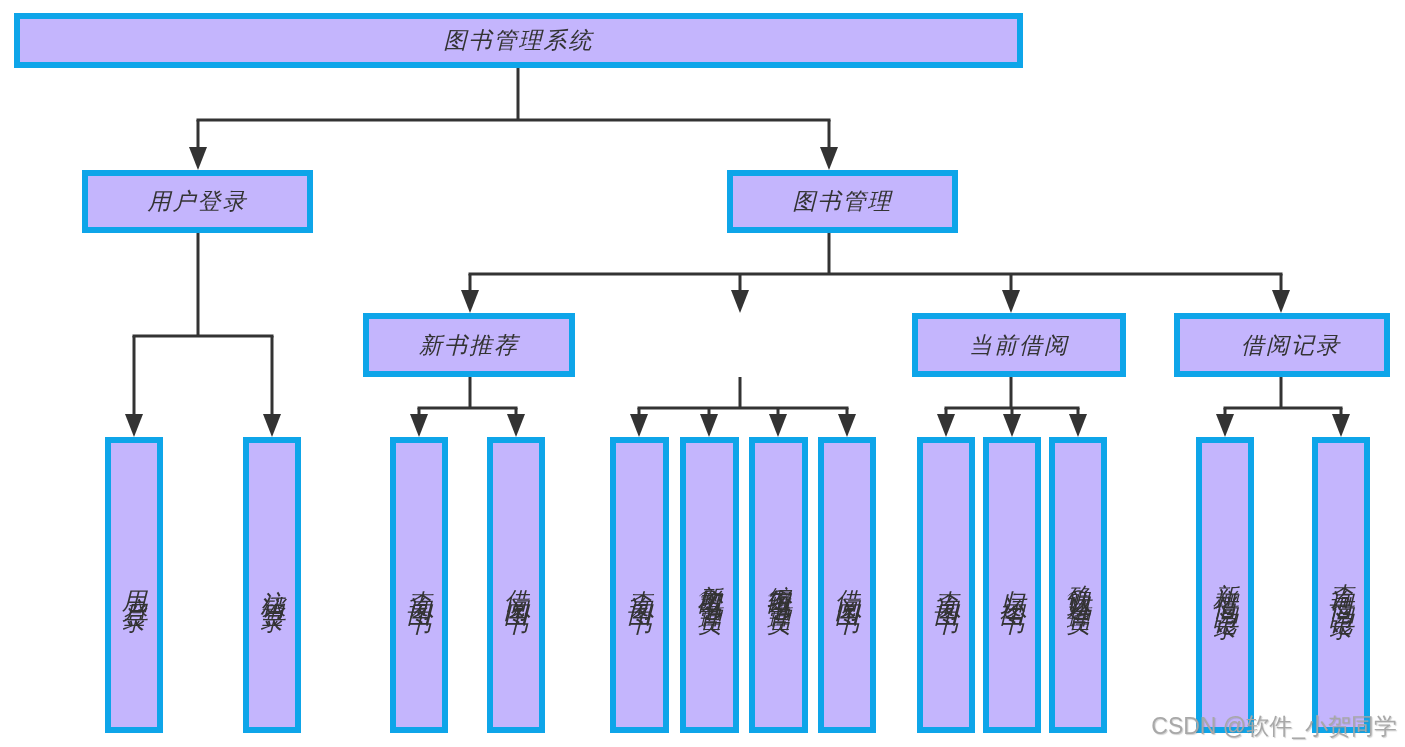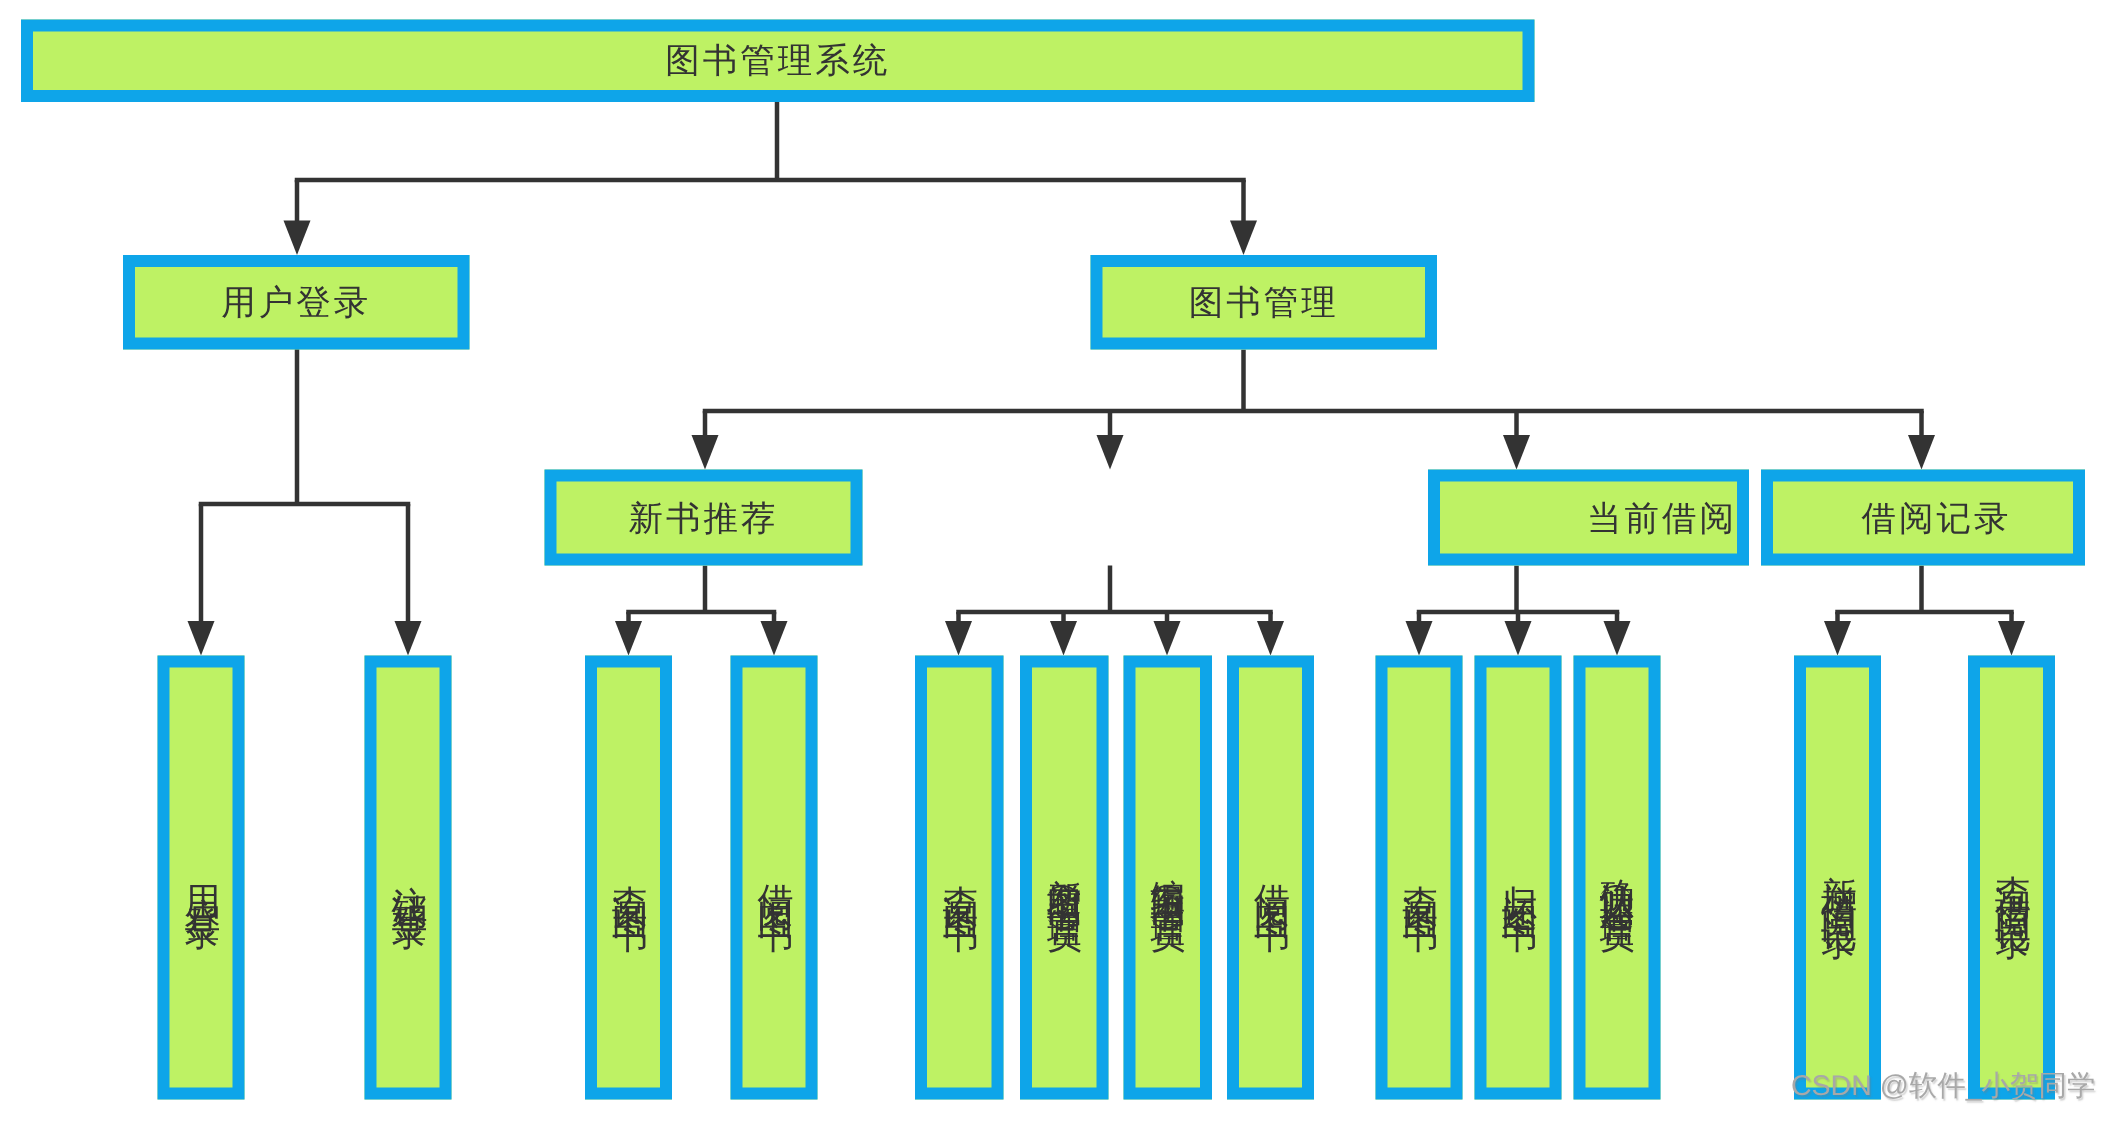--- a/index.html
+++ b/index.html
@@ -14,26 +14,27 @@
   }
   #wires {
     position: absolute;
     left: 0; top: 0;
     width: 1405px; height: 747px;
   }
   #wires line { stroke: #333333; stroke-width: 3; }
   #wires polygon { fill: #333333; stroke: none; }
   .box {
     position: absolute;
-    background: #bef264;
-    border: 8px solid #0ea5e9;
+    background: #c4b5fd;
+    border: 6px solid #0ea5e9;
     box-sizing: border-box;
     display: flex;
     align-items: center;
     justify-content: center;
+    font-style: italic;
   }
   .hlabel {
     font-size: 23px;
     letter-spacing: 2px;
     color: #333333;
     white-space: nowrap;
   }
   .vlabel {
     writing-mode: vertical-rl;
     text-orientation: mixed;
@@ -43,21 +44,21 @@
     line-height: 1;
   }
   .vlabel.tight {
     font-size: 23px;
     letter-spacing: 4px;
   }
   #watermark {
     position: absolute;
     right: 8px;
     top: 711px;
-    font-size: 19px;
+    font-size: 23px;
     color: #a8a8a8;
     text-shadow: 1px 1px 1px rgba(120,120,120,0.35);
     white-space: nowrap;
   }
 </style>
 </head>
 <body>
 
 <div id="stage">
 
@@ -144,21 +145,21 @@
   <div class="box" style="left:82px; top:170px; width:231px; height:63px;">
     <span class="hlabel">用户登录</span>
   </div>
   <div class="box" style="left:712px; top:170px; width:231px; height:63px;margin-left:15px;">
     <span class="hlabel">图书管理</span>
   </div>
 
   <div class="box" style="left:363px; top:313px; width:212px; height:64px;">
     <span class="hlabel">新书推荐</span>
   </div>
-  <div class="box" style="left:952px; top:313px; width:214px; height:64px;justify-content:flex-end;">
+  <div class="box" style="left:912px; top:313px; width:214px; height:64px;">
     <span class="hlabel">当前借阅</span>
   </div>
   <div class="box" style="left:1174px; top:313px; width:216px; height:64px;padding-left:18px;">
     <span class="hlabel">借阅记录</span>
   </div>
 
   <div class="box" style="left:105px; top:437px; width:58px; height:296px;">
     <span class="vlabel">用户登录</span>
   </div>
   <div class="box" style="left:243px; top:437px; width:58px; height:296px;">

